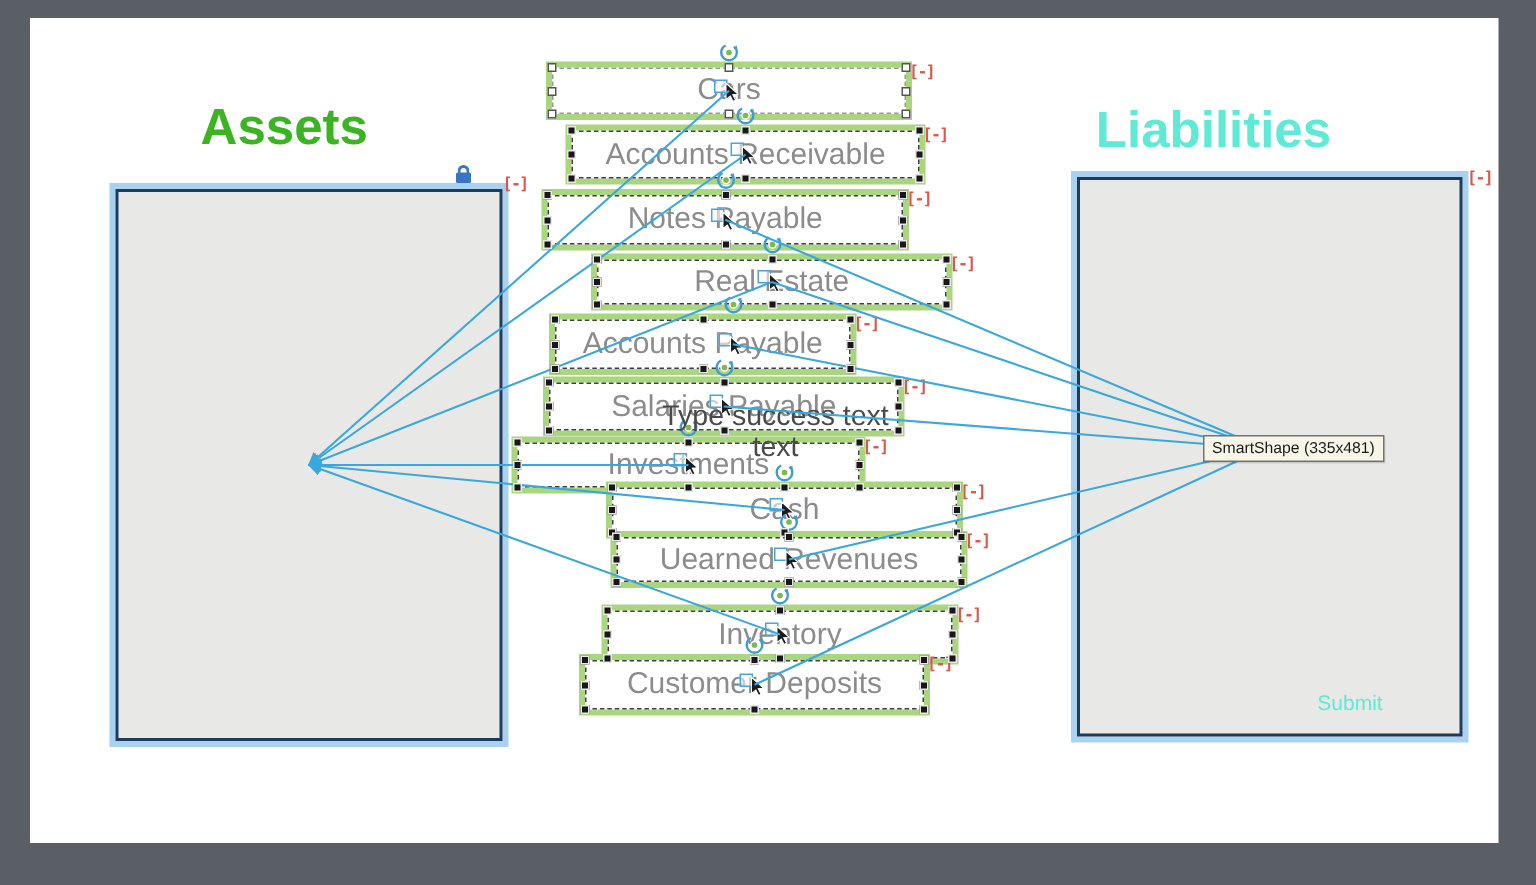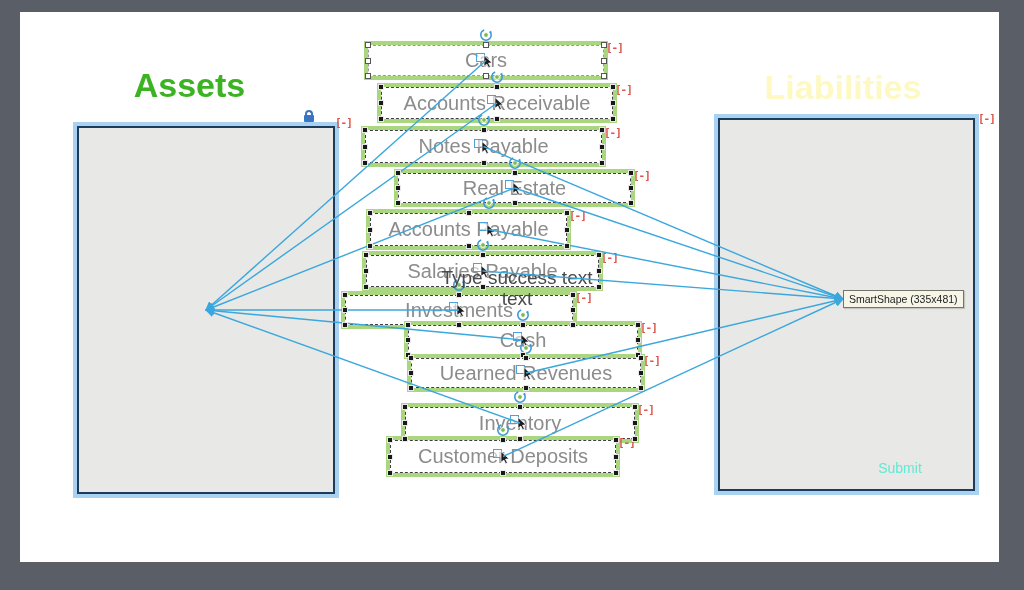--- a/index.html
+++ b/index.html
@@ -2,21 +2,21 @@
 <html><head>
 <meta charset="utf-8">
 <style>
   html,body{margin:0;padding:0;background:#3f434b;}
   .stage{position:relative;width:1024px;height:590px;background:#5a5e66;overflow:hidden;
          font-family:"Liberation Sans",sans-serif;}
   .canvas{position:absolute;left:20px;top:12px;width:979px;height:550px;background:#ffffff;}
 
   .title{position:absolute;font-weight:bold;font-size:34px;text-align:center;letter-spacing:0;}
   #title-assets{left:112px;top:66px;width:155px;color:#3bb322;}
-  #title-liabilities{left:758px;top:68px;width:170px;color:#fef9c3;}
+  #title-liabilities{left:724px;top:68px;width:170px;color:#5eead4;}
 
   .dropzone{position:absolute;background:#e8e8e7;border:2px solid #1c3c5e;
             box-shadow:0 0 0 4px #a8d2f0;}
   #dz-assets{left:77px;top:126px;width:254px;height:364px;}
   #dz-liabilities{left:718px;top:118px;width:253px;height:369px;}
   .submit{position:absolute;left:872px;top:460px;width:56px;font-size:14px;color:#5eead4;text-align:center;}
 
   .lock{position:absolute;left:304px;top:115px;width:10px;height:7px;background:#3a75c4;border-radius:1px;}
   .lock::before{content:'';position:absolute;left:1px;top:-5px;width:4px;height:5px;
                 border:2px solid #3a75c4;border-bottom:none;border-radius:4px 4px 0 0;}
@@ -43,21 +43,21 @@
 
   .rot{position:absolute;width:14px;height:14px;}
   .drag-ind{position:absolute;width:22px;height:16px;}
   .drag-ind .sq{position:absolute;left:0;top:0;width:9px;height:9px;border:1.5px solid #4aa3dc;
                 background:rgba(255,255,255,.55);box-sizing:border-box;}
   .drag-ind svg{position:absolute;left:7px;top:2px;}
 
   .success{position:absolute;left:417px;top:267px;width:200px;text-align:center;
            font-size:19px;line-height:21px;color:#4a4a4a;}
 
-  .tooltip{position:absolute;left:843px;top:290px;background:#f6f5e8;border:1px solid #74746a;
+  .tooltip{position:absolute;left:802px;top:290px;background:#f6f5e8;border:1px solid #74746a;
            font-size:10.5px;color:#1c1c1c;padding:2px 5px;white-space:nowrap;
            box-shadow:1px 1px 1px rgba(0,0,0,.15);}
 </style>
 </head>
 <body>
 
 <div class="stage">
   <div class="canvas"></div>
 
   <div class="title" id="title-assets">Assets</div>

